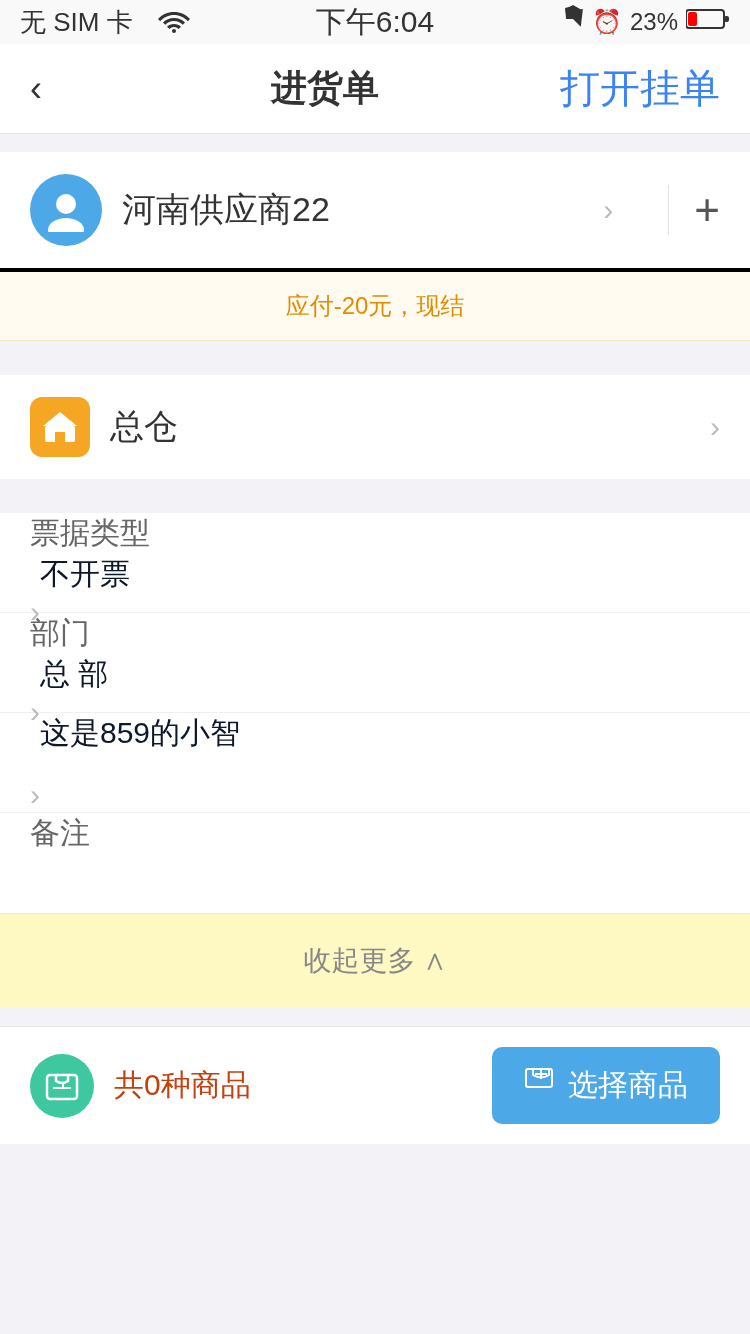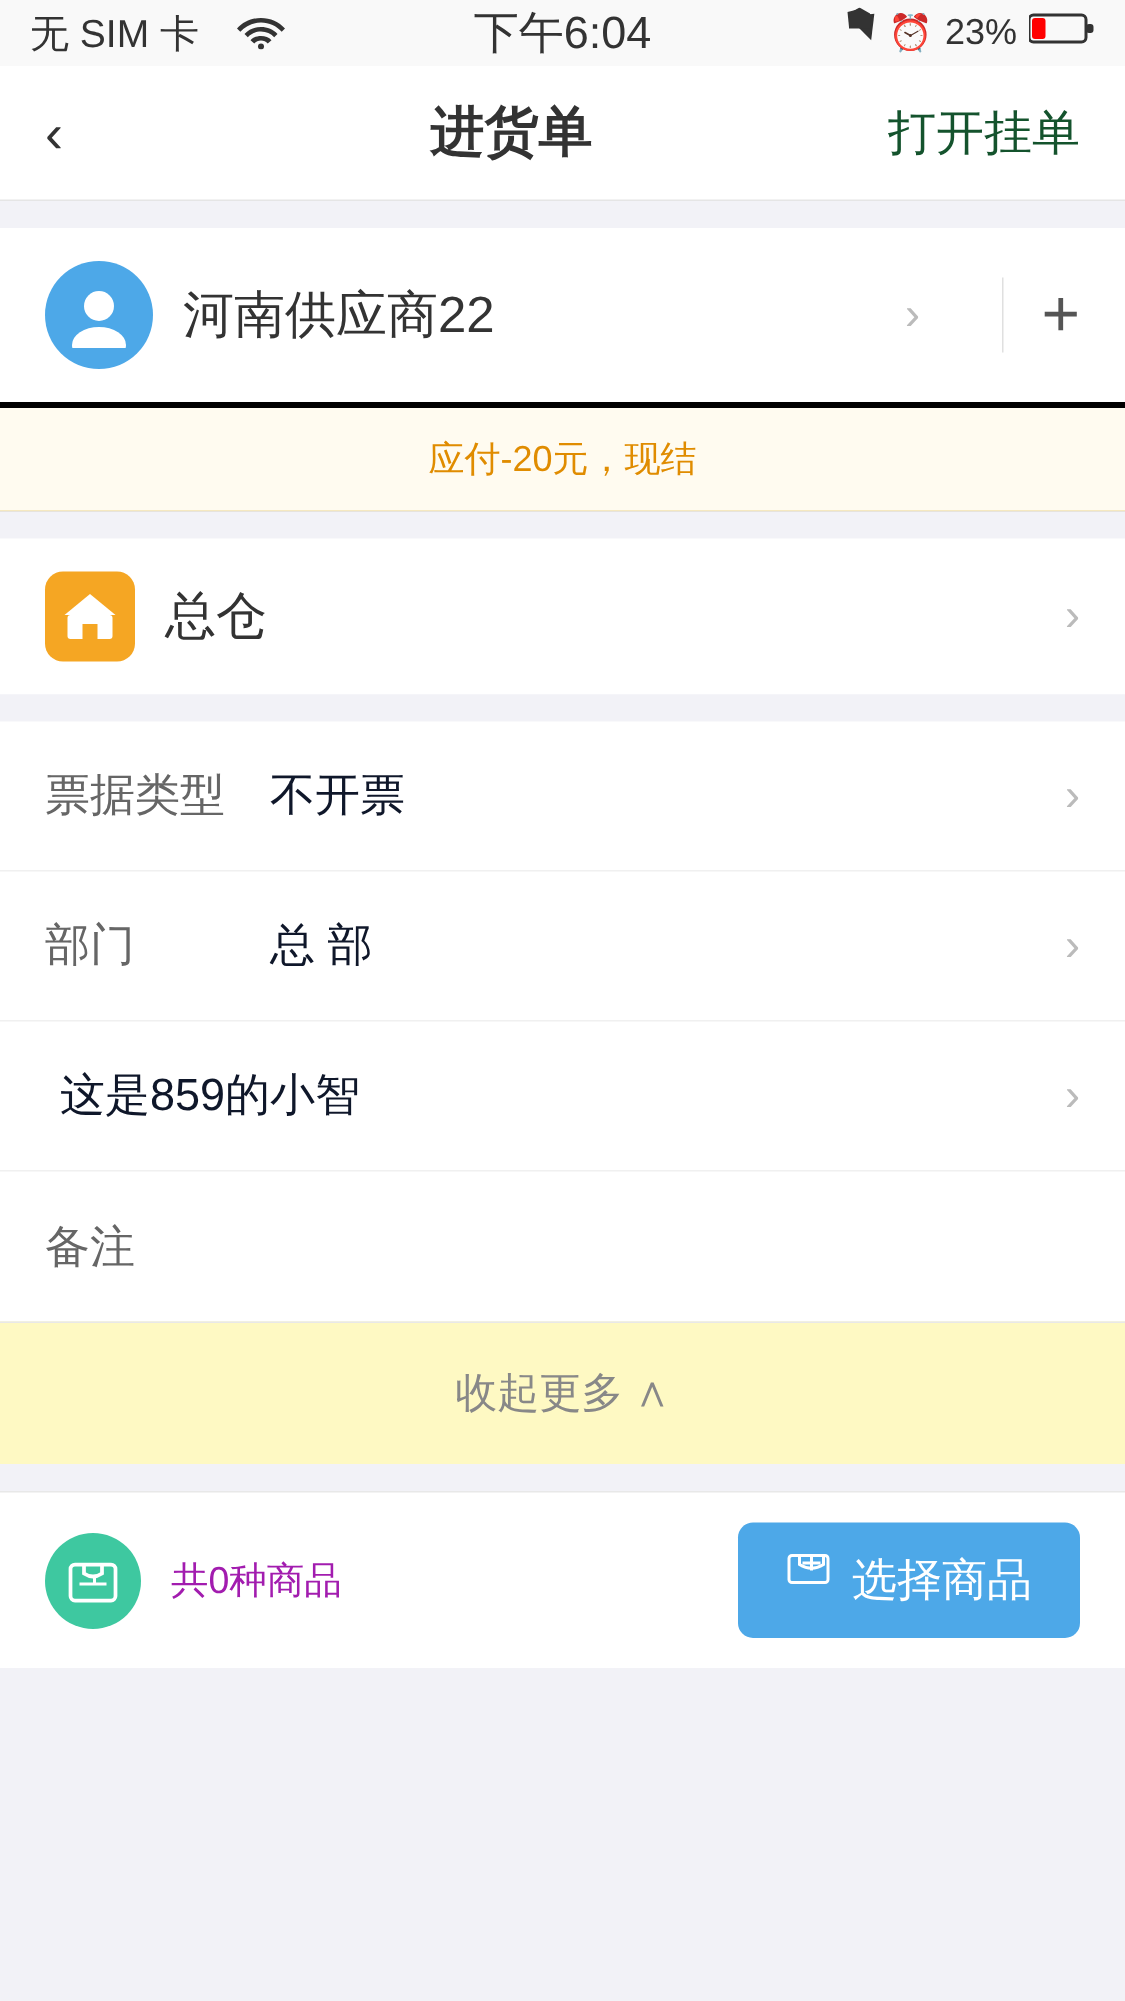--- a/index.html
+++ b/index.html
@@ -61,36 +61,36 @@
       color: #333;
       cursor: pointer;
       width: 60px;
     }
     .nav-title {
       font-size: 36px;
       font-weight: 600;
       color: #333;
     }
     .nav-action {
-      font-size: 32px;
-      color: #14532d;
+      font-size: 40px;
+      color: #3b82f6;
       cursor: pointer;
       text-align: right;
     }
 
     
     .section-gap {
       height: 18px;
       background: #f2f2f7;
     }
 
     
     .card {
       background: #0f172a;
-      margin-bottom: 0;
+      margin-bottom: 16px;
     }
 
     
     .supplier-row {
       display: flex;
       align-items: center;
       padding: 22px 30px;
       background: #fff;
       border-bottom: none;
     }
@@ -167,24 +167,24 @@
       color: #bbb;
       font-size: 30px;
     }
 
     
     .form-section {
       background: #fff;
     }
     .form-row {
       display: flex;
-      align-items: center;
       padding: 0 30px;
       height: 100px;
       border-bottom: 1px solid #f0f0f0;
+      flex-direction: column;
     }
     .form-row:last-child {
       border-bottom: none;
     }
     .form-label {
       font-size: 30px;
       color: #666;
       width: 140px;
       flex-shrink: 0;
     }
@@ -225,22 +225,22 @@
       border-radius: 50%;
       background: #3ec8a0;
       display: flex;
       align-items: center;
       justify-content: center;
       margin-right: 20px;
       flex-shrink: 0;
     }
     .product-count {
       flex: 1;
-      font-size: 25px;
-      color: #a21caf;
+      font-size: 30px;
+      color: #c2410c;
     }
     .select-btn {
       background: #4da8e8;
       color: #fff;
       border-radius: 10px;
       padding: 18px 32px;
       font-size: 30px;
       display: flex;
       align-items: flex-start;
       gap: 10px;

